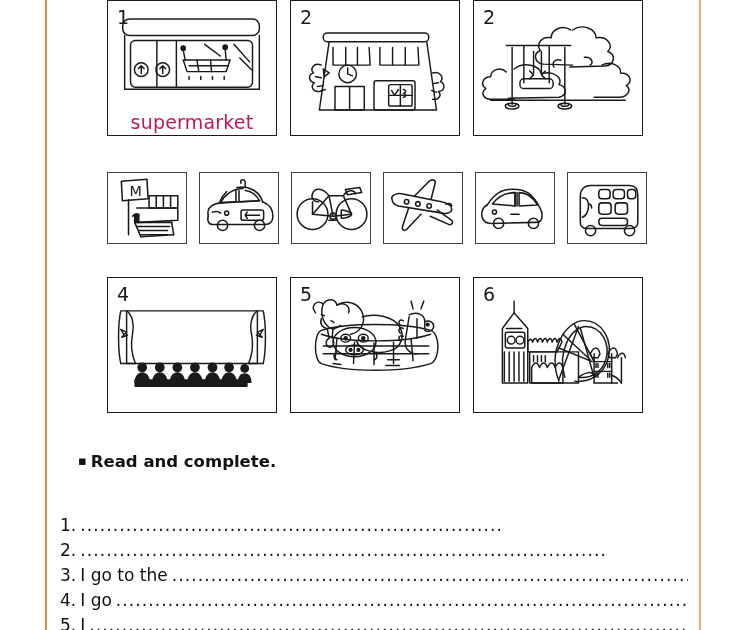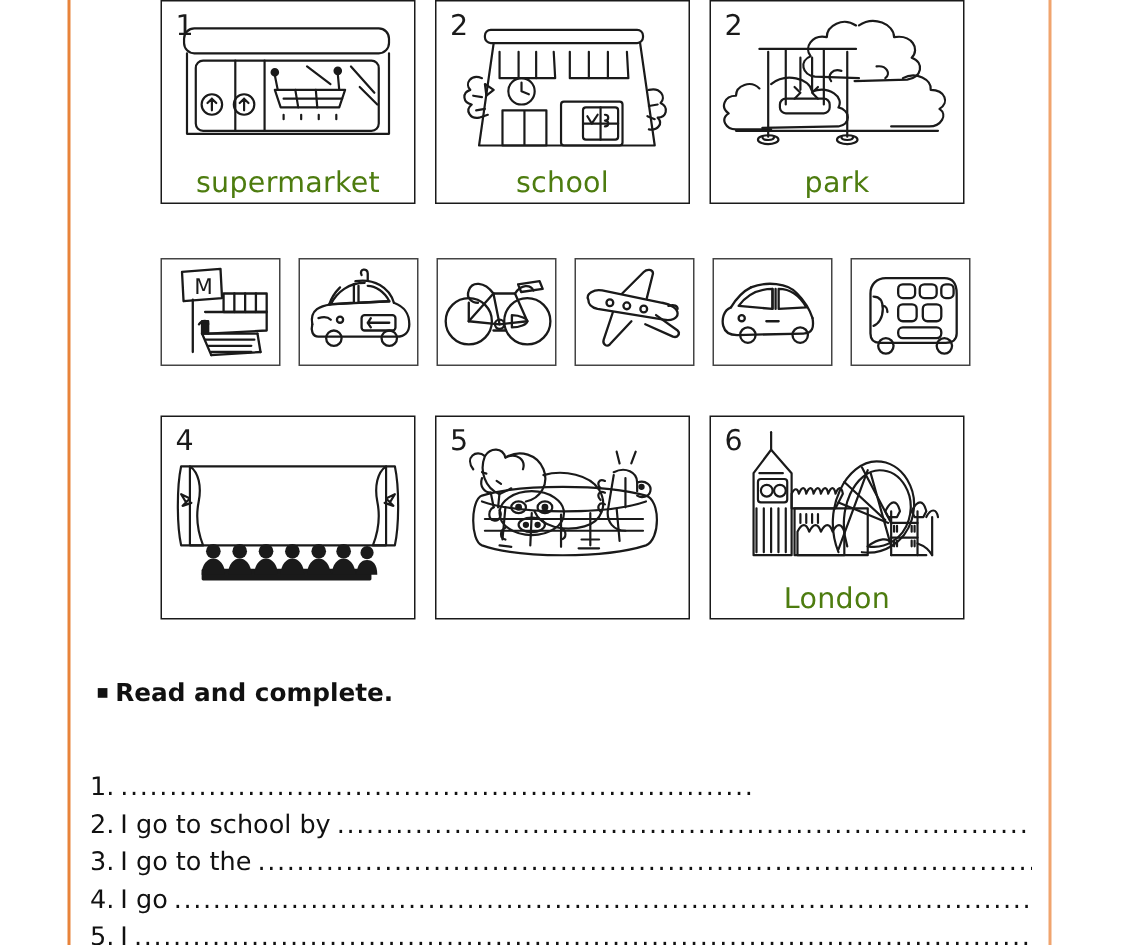--- a/index.html
+++ b/index.html
@@ -36,31 +36,31 @@
     position:relative;flex:1 1 auto;margin:3px 3px 0 3px;
     overflow:hidden;
   }
   .card-place .num{
     position:absolute;left:6px;top:2px;
     font-size:19px;color:#1a1a1a;z-index:5;
     font-family:"DejaVu Sans", sans-serif;
   }
   .card-place .cap{
     height:26px;line-height:26px;text-align:center;
-    font-size:19px;color:#4d7c0f;
+    font-size:19px;color:#be185d;
     font-family:"DejaVu Sans", sans-serif;
     letter-spacing:.2px;
   }
   .card-tr{width:80px;height:72px;border:1.6px solid #444;}
   .card-tr svg{display:block;width:100%;height:100%;}
   .card-place svg.scene{display:block;width:100%;height:100%;}
 
   
   .ex-head{
-    position:absolute;left:18px;top:452px;
+    position:absolute;left:32px;top:452px;
     font-size:16.5px;font-weight:bold;color:#111;
     font-family:"DejaVu Sans", sans-serif;
   }
   .ex-head .bul{font-size:13px;vertical-align:2px;margin-right:4px;}
   .lines{position:absolute;left:14px;top:515px;width:628px;}
   .line{
     display:flex;align-items:baseline;
     font-size:17px;color:#111;
     font-family:"DejaVu Sans", sans-serif;
     height:25px;
@@ -131,21 +131,20 @@
               <path d="M109 68 L109 90 M97 79 L121 79"></path>
               <path d="M100 74 l3 5 l4 -6 M112 73 c3 0 3 4 0 4 c3 0 3 4 0 4"></path>
               <path d="M28 48 c-8 -3 -12 4 -8 8 c-6 2 -5 9 1 10 c-5 4 -1 10 5 9 l6 -2"></path>
               <path d="M22 60 l6 1 M24 70 l6 -1"></path>
               <path d="M30 52 l6 4 l-5 4 Z"></path>
               <path d="M142 56 c8 -2 12 5 8 9 c6 3 4 10 -2 10 c4 4 0 9 -6 8"></path>
               <path d="M148 66 l-6 1 M146 76 l-5 -2"></path>
             </g>
           </svg>
         </div>
-        <div class="cap">school</div>
       </div>
 
       <div class="card card-place">
         <div class="art">
           <div class="num">2</div>
           <svg class="scene" viewBox="0 0 166 105">
             <g fill="none" stroke="#1a1a1a" stroke-width="1.5" stroke-linecap="round" stroke-linejoin="round">
               <path d="M96 12 c-9 -6 -20 0 -20 8 c-10 -2 -16 7 -11 13 c-8 3 -6 13 3 14 l30 1"></path>
               <path d="M98 12 c10 -7 24 -1 24 8 c12 -2 18 8 12 14 c9 3 7 14 -3 15 l-36 1"></path>
               <path d="M86 43 c-6 -2 -10 3 -7 7 M110 40 c7 -1 10 5 6 8"></path>
@@ -158,21 +157,20 @@
               <path d="M32 88 c0 3 8 3 8 0 M86 88 c0 3 8 3 8 0"></path>
               <ellipse cx="36" cy="90" rx="7" ry="3"></ellipse>
               <ellipse cx="90" cy="90" rx="7" ry="3"></ellipse>
               <path d="M48 29 L48 66 M74 29 L74 66"></path>
               <rect x="44" y="62" width="34" height="10" rx="4"></rect>
               <path d="M58 34 L58 56 M66 34 L66 56"></path>
               <path d="M54 54 l4 4 l-4 4 M70 54 l-4 4 l4 4"></path>
             </g>
           </svg>
         </div>
-        <div class="cap">park</div>
       </div>
     </div>
 
     <div class="row row-transport">
 
       <div class="card card-tr">
         <svg viewBox="0 0 76 68">
           <g fill="none" stroke="#1a1a1a" stroke-width="1.5" stroke-linecap="round" stroke-linejoin="round">
             <path d="M13 8 L38 6 L39 25 L14 27 Z"></path>
             <text x="21" y="22" font-family="DejaVu Sans, sans-serif" font-size="14" fill="#1a1a1a" stroke="none">M</text>
@@ -377,36 +375,34 @@
               <path d="M134 60 c4 -8 8 -8 10 0 l-2 4 L136 64 Z"></path>
               <path d="M120 68 L138 68 M120 78 L138 78 M120 90 L144 90"></path>
               <path d="M122 70 l0 4 M124 70 l0 4 M134 70 l0 4 M136 70 l0 4"></path>
               <path d="M122 80 l0 4 M124 80 l0 4 M134 80 l0 4 M136 80 l0 4"></path>
               <path d="M104 84 c8 -6 14 -6 16 -2 M138 82 c6 2 8 5 10 8"></path>
               <path d="M148 64 L148 90"></path>
               <path d="M144 64 c3 -6 7 -6 8 0"></path>
             </g>
           </svg>
         </div>
-        <div class="cap">London</div>
       </div>
     </div>
 
     <div class="ex-head">
       <span class="bul">▪</span><span>Read and complete.</span>
     </div>
 
     <div class="lines">
       <div class="line">
         <span class="txt">1.</span>
         <span class="dots">.................................................................</span>
       </div>
       <div class="line">
         <span class="txt">2.</span>
-        <span class="txt">I go to school by</span>
         <span class="dots">.................................................................................</span>
       </div>
       <div class="line">
         <span class="txt">3.</span>
         <span class="txt">I go to the</span>
         <span class="dots">...........................................................................................</span>
       </div>
       <div class="line">
         <span class="txt">4.</span>
         <span class="txt">I go</span>

